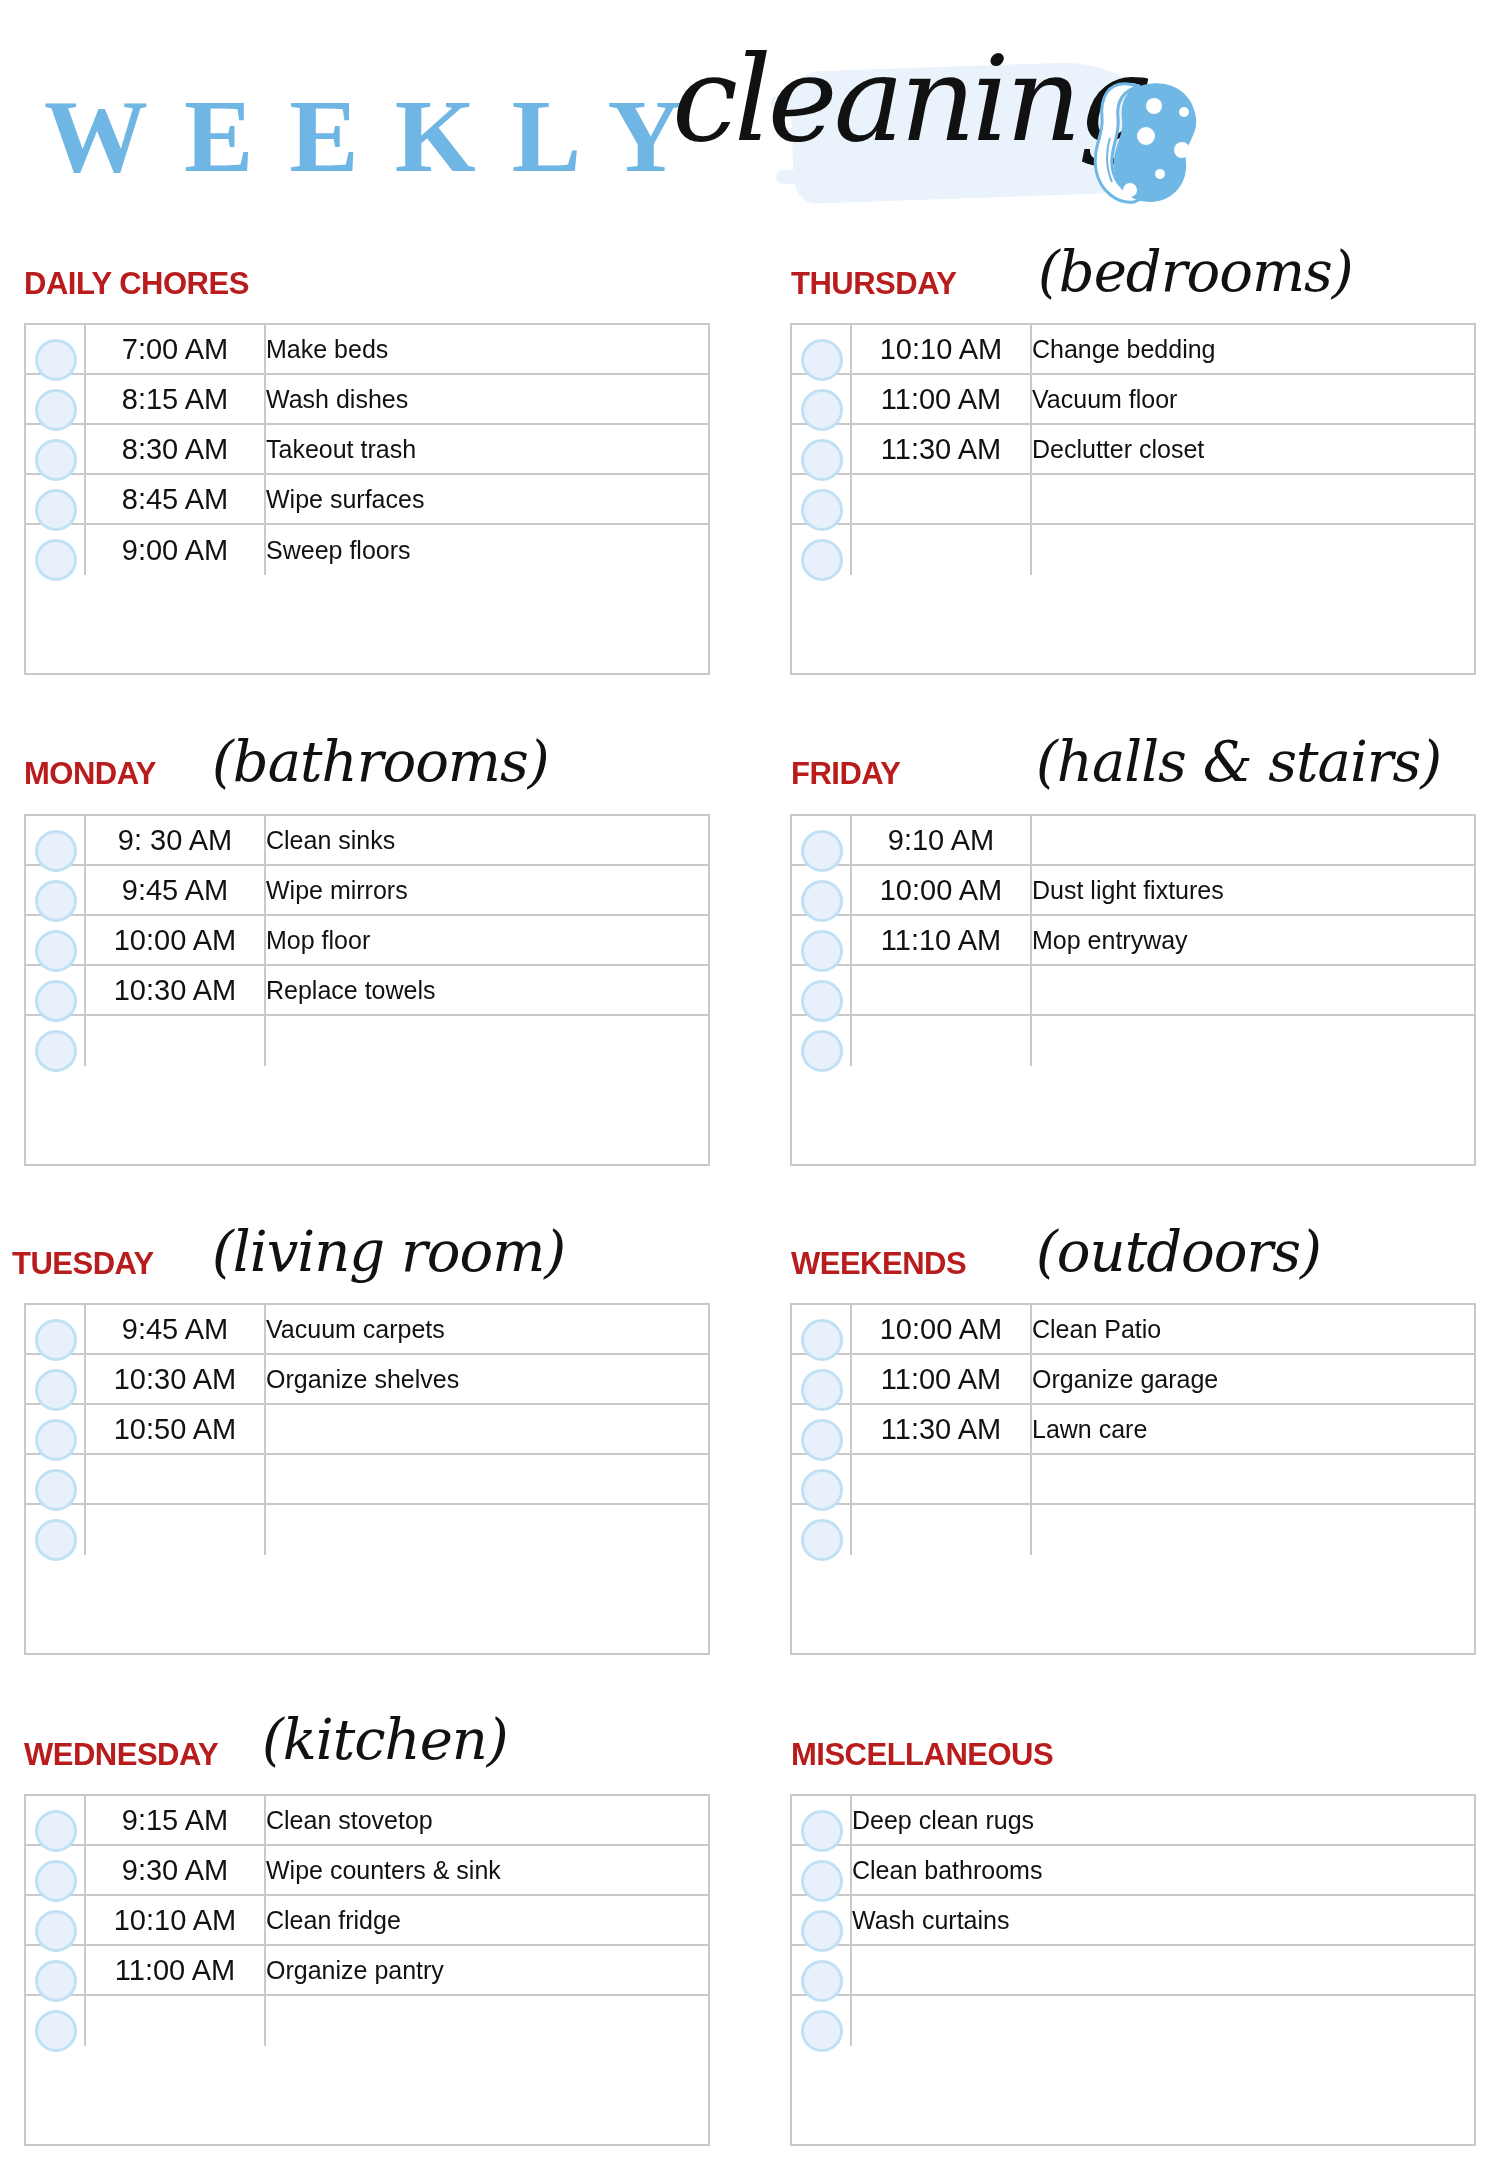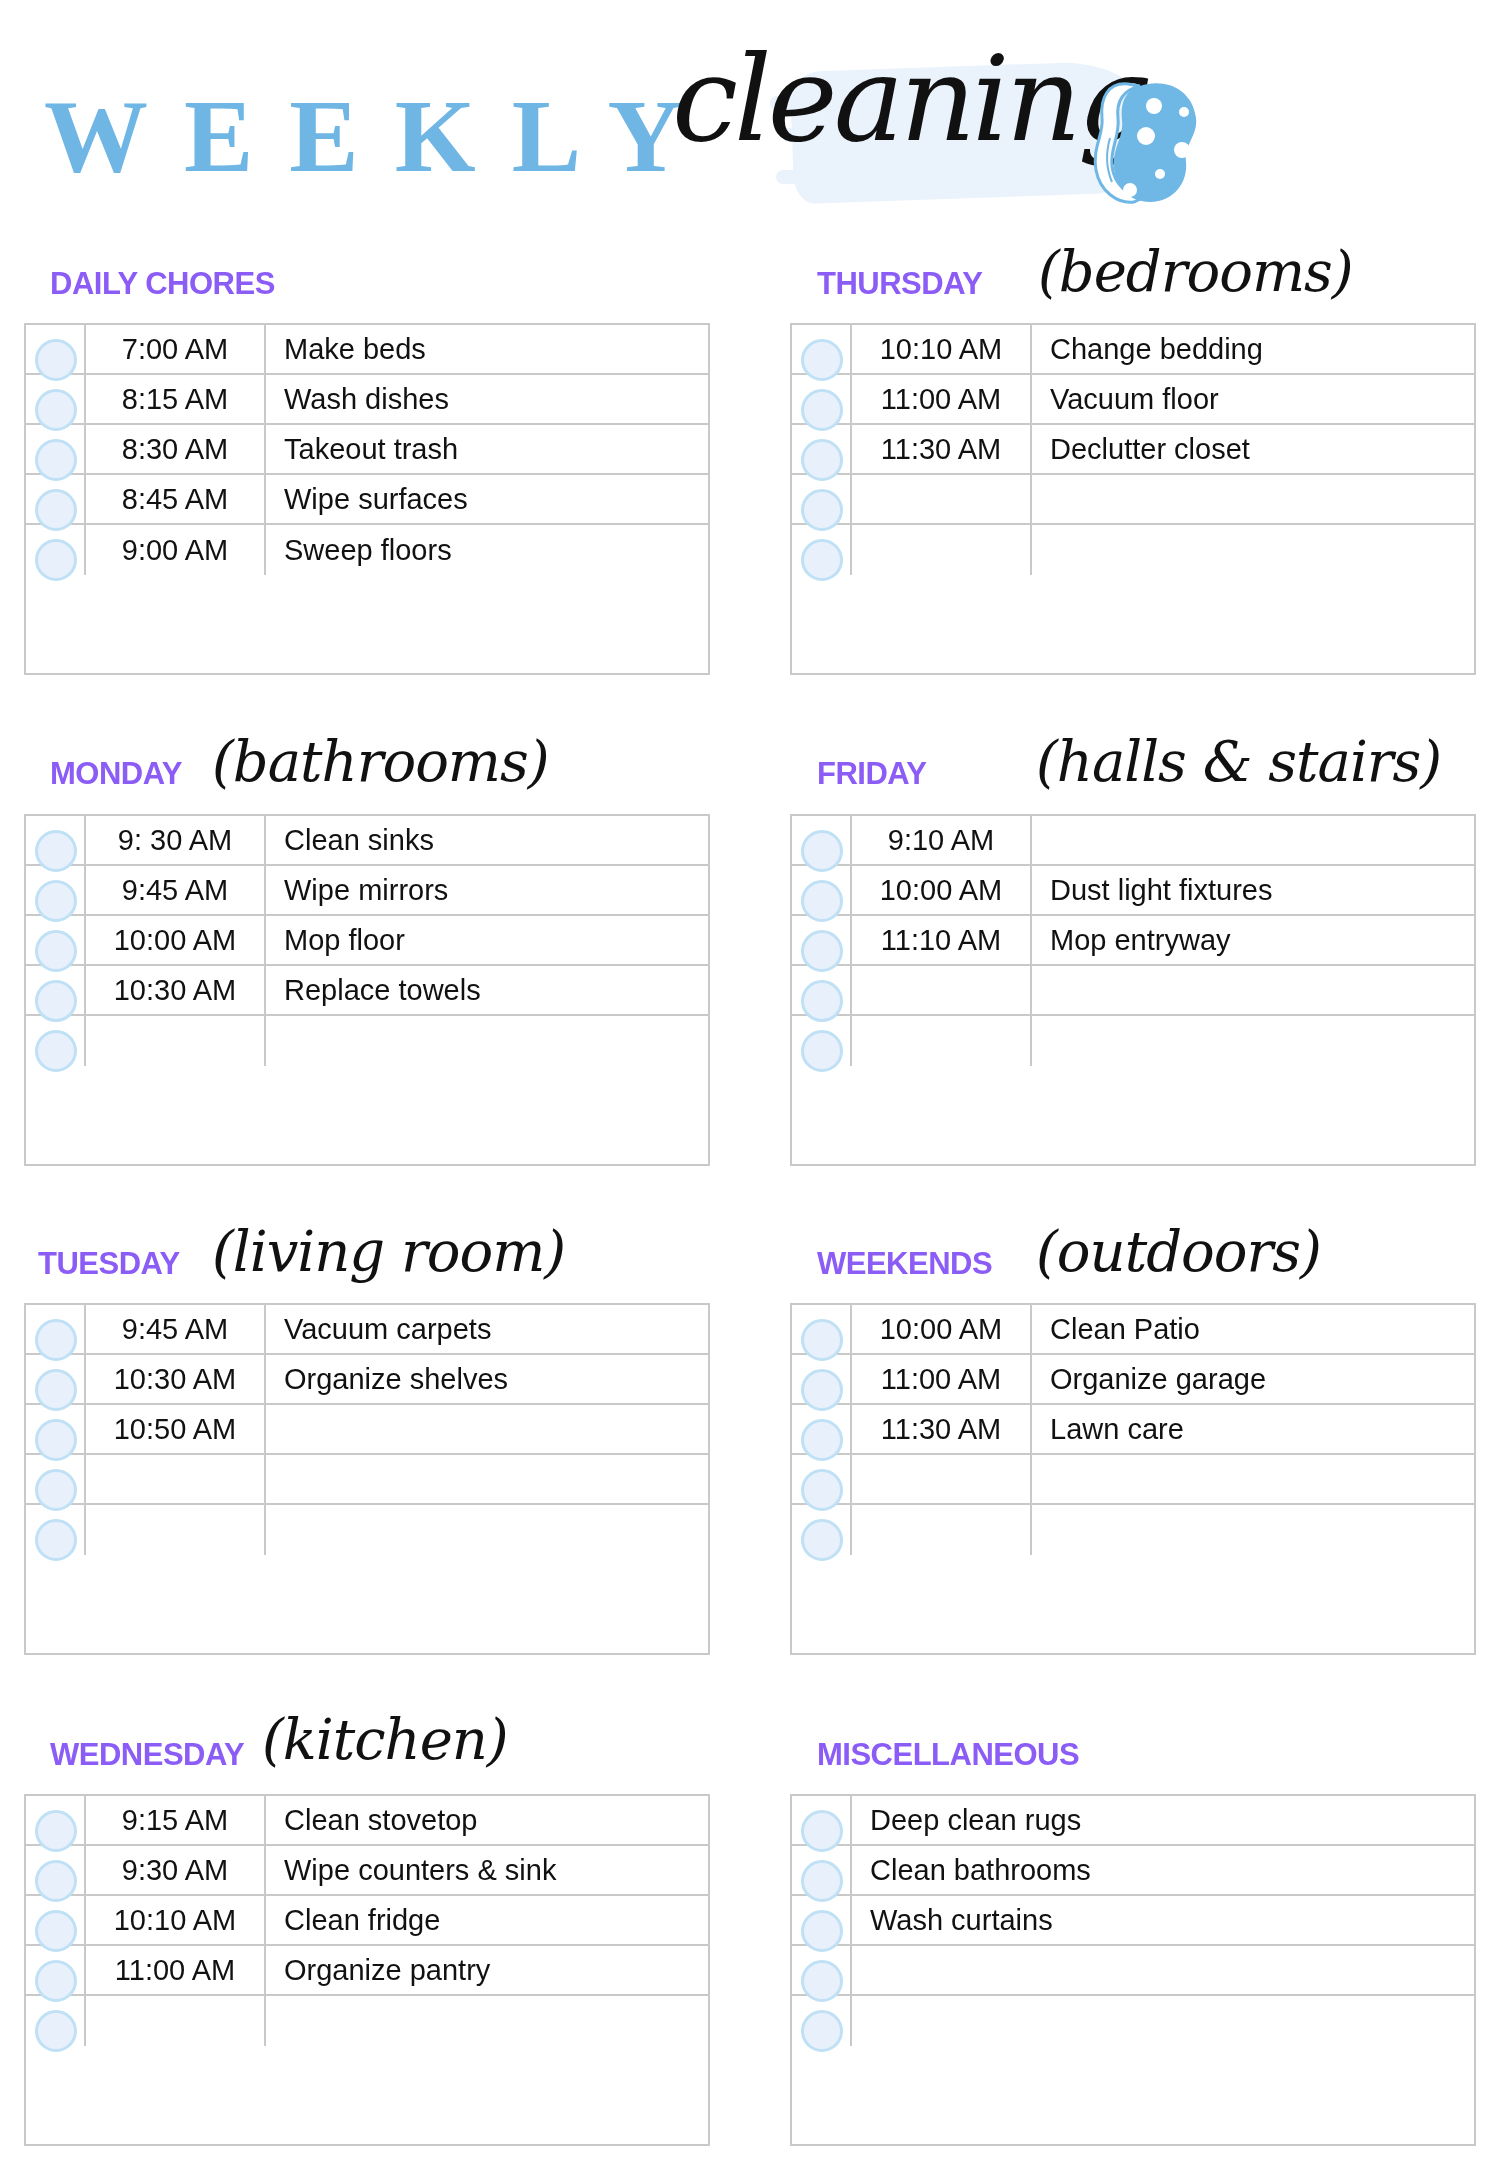--- a/index.html
+++ b/index.html
@@ -7,30 +7,30 @@
          font-family:"Liberation Sans", "DejaVu Sans", sans-serif; }
   .title-weekly { position:absolute; left:44px; top:84px; font-family:"Liberation Serif", "DejaVu Serif", serif;
          font-weight:bold; font-size:104px; letter-spacing:36px; color:#70b6e5; line-height:1; transform:scaleY(1.0); }
   .brush { position:absolute; left:792px; top:66px; width:360px; height:132px; background:#eaf2fb;
          border-radius:30px 90px 60px 20px / 30px 60px 60px 30px; transform:rotate(-2deg); }
   .brush-streak { position:absolute; height:14px; background:#eaf2fb; border-radius:7px; }
   .title-cleaning { position:absolute; left:672px; top:40px; font-family:"DejaVu Serif", serif; font-style:italic;
          font-size:118px; color:#111; line-height:1; letter-spacing:-4px; }
   .sponge { position:absolute; left:1088px; top:78px; width:112px; height:128px; }
 
-  .section-title { position:absolute; font-weight:bold; font-size:31px; color:#8b5cf6; letter-spacing:-0.5px; line-height:1;margin-left:26px; }
+  .section-title { position:absolute; font-weight:bold; font-size:31px; color:#b91c1c; letter-spacing:-0.5px; line-height:1; }
   .section-sub { position:absolute; font-family:"DejaVu Serif", serif; font-style:italic; font-size:56px; color:#111; line-height:1; letter-spacing:-1px; }
 
   .tbl { position:absolute; border:2px solid #c9c9c9; box-sizing:border-box; }
   .row { position:relative; height:50px; border-bottom:2px solid #c9c9c9; box-sizing:border-box; display:flex; }
   .row:last-child { border-bottom:none; }
   .c-check { width:60px; border-right:2px solid #c9c9c9; box-sizing:border-box; position:relative; flex:none; }
   .c-time { width:180px; border-right:2px solid #c9c9c9; box-sizing:border-box; display:flex; align-items:center; justify-content:center;
             font-size:29px; color:#111; flex:none; }
-  .c-task { flex:1; display:flex; align-items:center; padding-left:18px; font-size:29px; color:#111; }
+  .c-task { flex:1; display:flex; align-items:center; font-size:25px; color:#111; }
   .check { position:absolute; left:9px; top:14px; width:36px; height:36px; border-radius:50%;
            background:#e8f1fb; border:3px solid #bfe0f5; box-sizing:content-box; cursor:pointer; }
 </style>
 </head>
 <body>
 
 <div class="brush"></div>
 <div class="brush-streak" style="left:770px;top:96px;width:60px;"></div>
 <div class="brush-streak" style="left:782px;top:128px;width:40px;"></div>
 <div class="brush-streak" style="left:776px;top:170px;width:50px;"></div>

